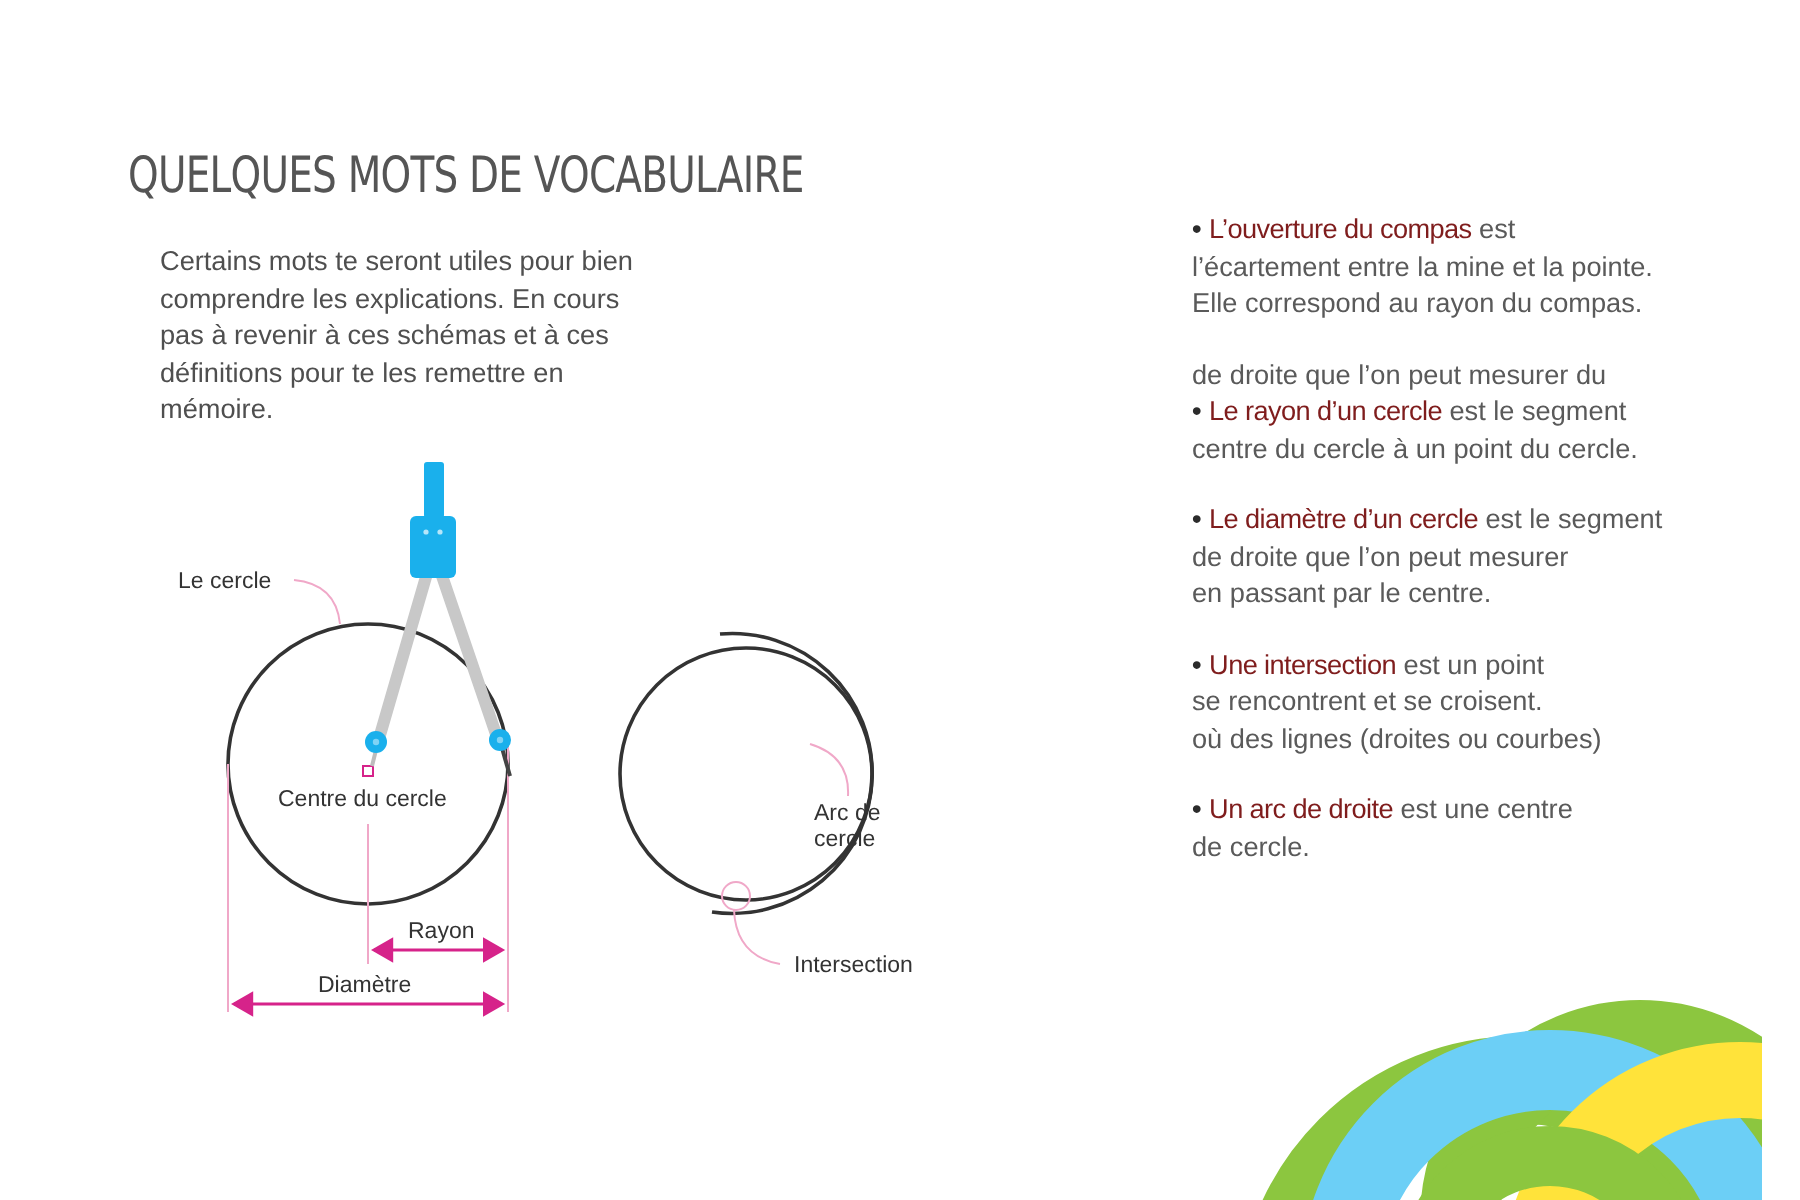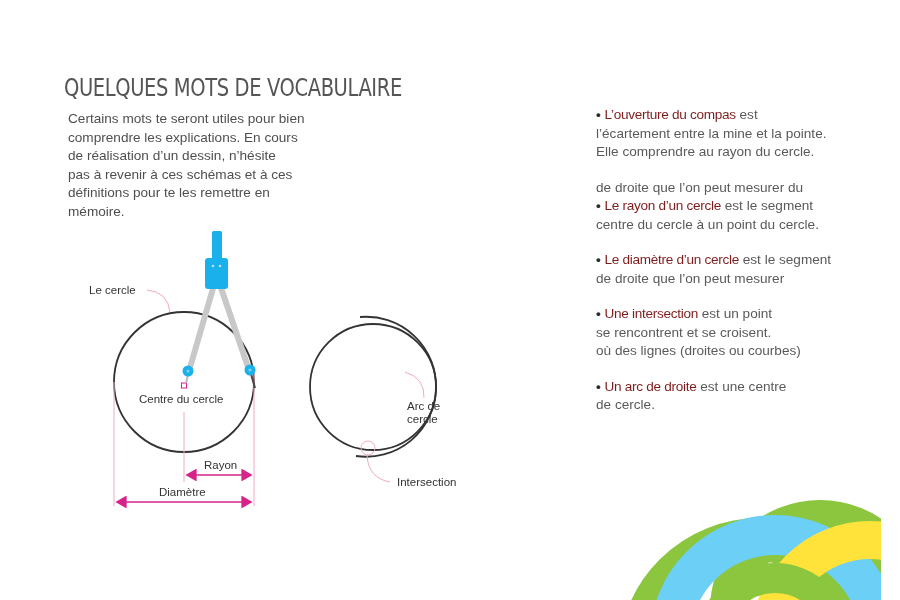--- a/index.html
+++ b/index.html
@@ -2,40 +2,39 @@
 <html><head>
 <meta charset="utf-8">
 <style>
   html, body { margin:0; padding:0; }
   body { width:900px; height:600px; background:#ffffff; position:relative; overflow:hidden;
          font-family:"Liberation Sans", sans-serif; color:#4a4a4a; }
   .title { position:absolute; left:64px; top:56px; font-family:"DejaVu Sans", sans-serif;
            font-size:25px; letter-spacing:-0.5px; color:#555555; transform:scaleX(0.78);
            transform-origin:left top; white-space:nowrap; font-weight:normal; }
   .intro { position:absolute; left:64px; top:106px; width:250px; font-size:13.6px; line-height:18.5px;
-           color:#4f4f4f; margin:4px; }
+           color:#4f4f4f; margin:16px; }
   .intro span { display:block; white-space:nowrap; }
   .defs { position:absolute; left:596px; top:106px; width:280px; }
   .def { font-size:13.6px; line-height:18.5px; color:#5a5a5a; margin:0 0 17px 0; }
   .def .line { display:block; white-space:nowrap; }
   .def b { color:#7f1d1d; font-weight:normal; letter-spacing:-0.3px; }
   .def .bullet { color:#2b2b2b; font-weight:bold; }
   svg.diagram { position:absolute; left:0; top:0; }
   .lbl { font-family:"Liberation Sans", sans-serif; font-size:11.5px; fill:#333333; }
   .deco { position:absolute; left:0; top:0; }
 </style>
 </head>
 <body>
 
 <h1 class="title">QUELQUES MOTS DE VOCABULAIRE</h1>
 
 <p class="intro">
   <span>Certains mots te seront utiles pour bien</span>
   <span>comprendre les explications. En cours</span>
-  <span>de réalisation d’un dessin, n’hésite</span>
   <span>pas à revenir à ces schémas et à ces</span>
   <span>définitions pour te les remettre en</span>
   <span>mémoire.</span>
 </p>
 
 <svg class="deco" width="900" height="600" viewBox="0 0 900 600">
   <defs>
     <clipPath id="decoClip">
         <rect x="0" y="0" width="881" height="600"></rect>
       </clipPath>
@@ -103,30 +102,31 @@
     <text class="lbl" x="407" y="410">Arc de</text>
     <text class="lbl" x="407" y="423">cercle</text>
     <text class="lbl" x="397" y="486">Intersection</text>
   </g>
 </svg>
 
 <div class="defs">
   <p class="def">
     <span class="line"><span class="bullet">•</span> <b>L’ouverture du compas</b><span> est</span></span>
     <span class="line">l’écartement entre la mine et la pointe.</span>
-    <span class="line">Elle comprendre au rayon du cercle.</span>
+    <span class="line">Elle correspond au rayon du compas.</span>
   </p>
   <p class="def">
     <span class="line">de droite que l’on peut mesurer du</span>
     <span class="line"><span class="bullet">•</span> <b>Le rayon d’un cercle</b><span> est le segment</span></span>
     <span class="line">centre du cercle à un point du cercle.</span>
   </p>
   <p class="def">
     <span class="line"><span class="bullet">•</span> <b>Le diamètre d’un cercle</b><span> est le segment</span></span>
     <span class="line">de droite que l’on peut mesurer</span>
+    <span class="line">en passant par le centre.</span>
   </p>
   <p class="def">
     <span class="line"><span class="bullet">•</span> <b>Une intersection</b><span> est un point</span></span>
     <span class="line">se rencontrent et se croisent.</span>
     <span class="line">où des lignes (droites ou courbes)</span>
   </p>
   <p class="def">
     <span class="line"><span class="bullet">•</span> <b>Un arc de droite</b><span> est une centre</span></span>
     <span class="line">de cercle.</span>
   </p>

